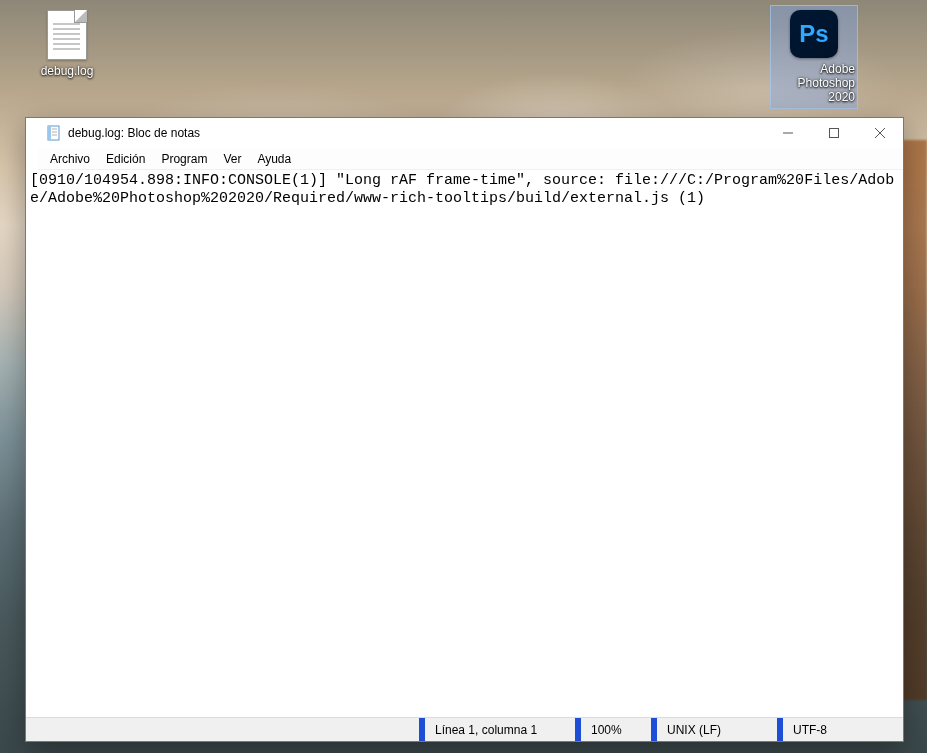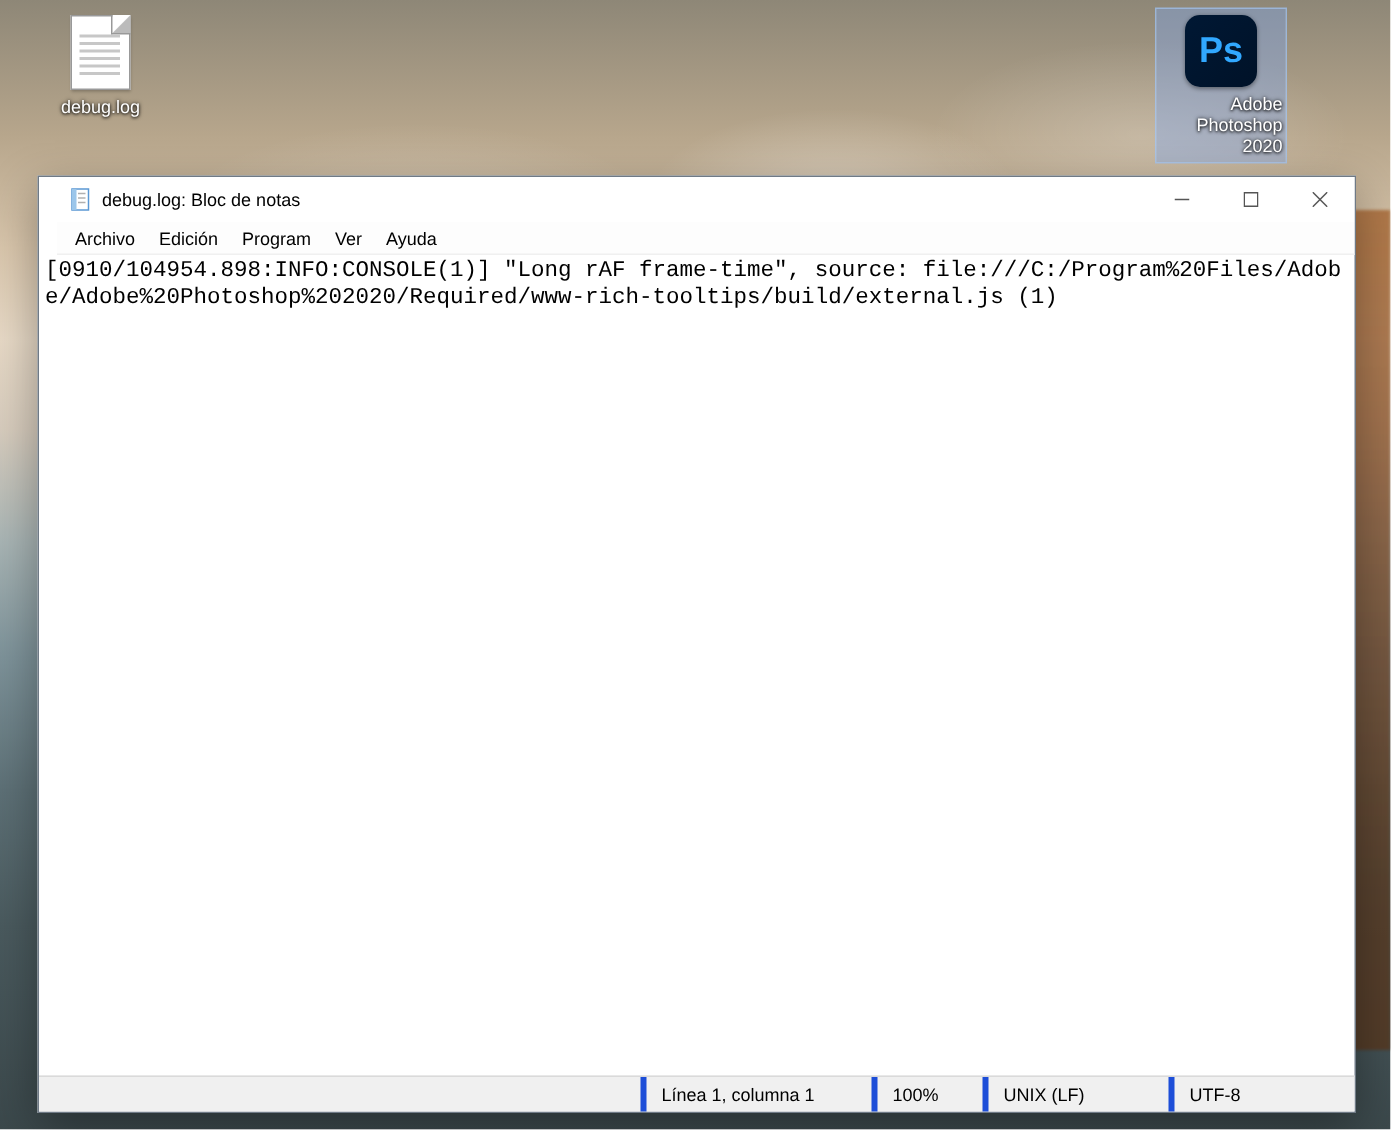--- a/index.html
+++ b/index.html
@@ -92,21 +92,21 @@
   .editor-content{
     font-family:Consolas,"Courier New",monospace;font-size:15px;
     white-space:pre-wrap;word-break:break-all;
     padding:2px 4px;color:#000;line-height:18px;
   }
   .statusbar{
     height:23px;border-top:1px solid #dadada;background:#f0f0f0;
     display:flex;font-size:12px;color:#000;
   }
   .status-cell{
-    border-left:4px solid #1d4ed8;padding:1px 10px 0;display:flex;align-items:center;
+    border-left:6px solid #1d4ed8;padding:1px 10px 0;display:flex;align-items:center;
   }
   .status-spacer{flex:1;}
   
   .editor::-webkit-scrollbar{width:17px;}
   .editor::-webkit-scrollbar-track{background:#f0f0f0;}
   .editor::-webkit-scrollbar-thumb{background:#c2c2c2;}
   .editor::-webkit-scrollbar-button{background:#f0f0f0;height:17px;}
 </style>
 </head>
 <body>

